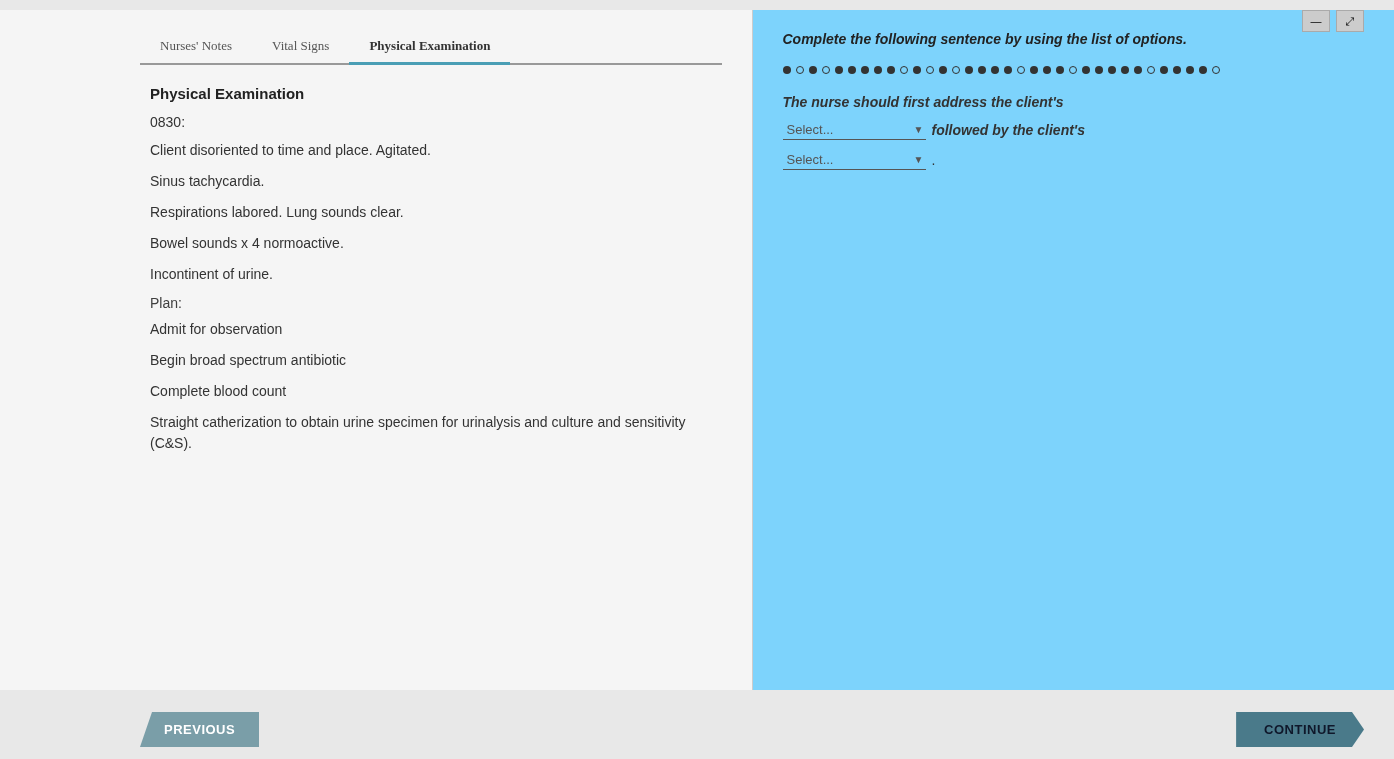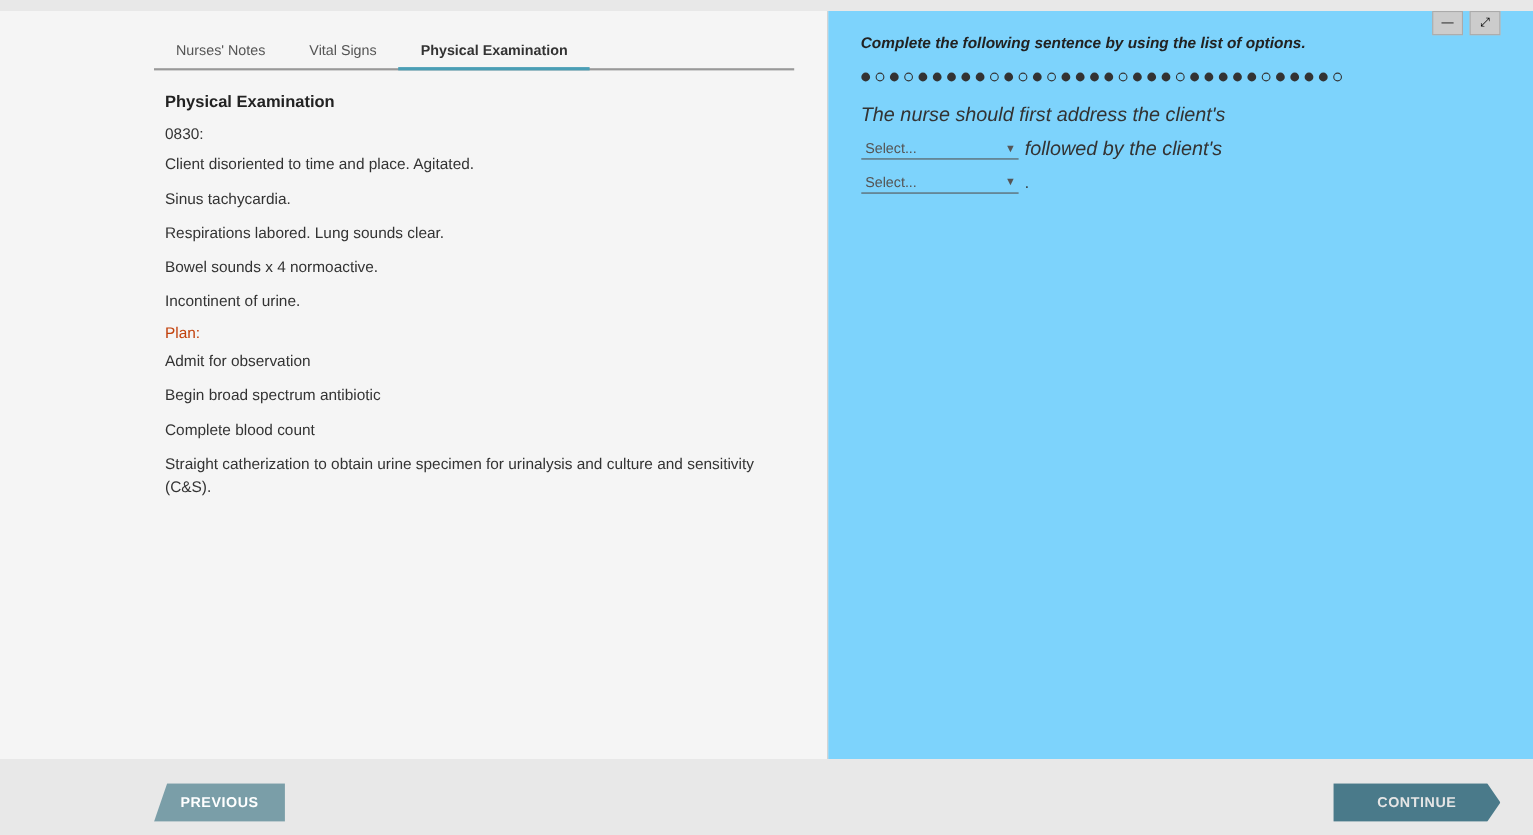--- a/index.html
+++ b/index.html
@@ -44,20 +44,21 @@
 
     .tab {
       padding: 8px 20px;
       font-size: 13px;
       color: #555;
       cursor: pointer;
       background: transparent;
       border: none;
       border-bottom: 3px solid transparent;
       margin-bottom: -2px;
+      font-family: Liberation Serif, serif;
     }
 
     .tab.active {
       color: #333;
       font-weight: bold;
       border-bottom: 3px solid #4a9eb5;
     }
 
     
     .content-area {
@@ -79,21 +80,21 @@
 
     .content-line {
       font-size: 14px;
       color: #333;
       margin-bottom: 10px;
       line-height: 1.5;
     }
 
     .plan-label {
       font-size: 14px;
-      color: #c2410c;
+      color: #404040;
       margin-bottom: 8px;
       font-weight: normal;
     }
 
     
     .right-panel {
       flex: 1;
       background: #7dd3fc;
       padding: 20px 30px 20px 30px;
     }
@@ -139,23 +140,24 @@
 
     .sentence-row {
       display: flex;
       align-items: center;
       margin-bottom: 10px;
       gap: 6px;
       flex-wrap: wrap;
     }
 
     .sentence-text {
-      font-size: 18px;
+      font-size: 14px;
       color: #333;
       font-style: italic;
+      font-weight: bold;
     }
 
     .select-dropdown {
       border: none;
       border-bottom: 1.5px solid #555;
       background: transparent;
       font-size: 13px;
       color: #555;
       padding: 2px 20px 2px 4px;
       cursor: pointer;
@@ -200,23 +202,23 @@
       padding: 10px 24px;
       font-size: 13px;
       font-weight: bold;
       cursor: pointer;
       letter-spacing: 0.5px;
       clip-path: polygon(12px 0%, 100% 0%, 100% 100%, 0% 100%);
     }
 
     .continue-button {
       background: #4a7a8a;
-      color: #e5e5e5;
+      color: #0f172a;
       border: none;
-      padding: 10px 40px;
+      padding: 10px 28px;
       font-size: 13px;
       font-weight: bold;
       cursor: pointer;
       letter-spacing: 0.5px;
       clip-path: polygon(0% 0%, calc(100% - 12px) 0%, 100% 50%, calc(100% - 12px) 100%, 0% 100%);
     }
 
     .top-right-controls {
       position: absolute;
       top: 10px;

